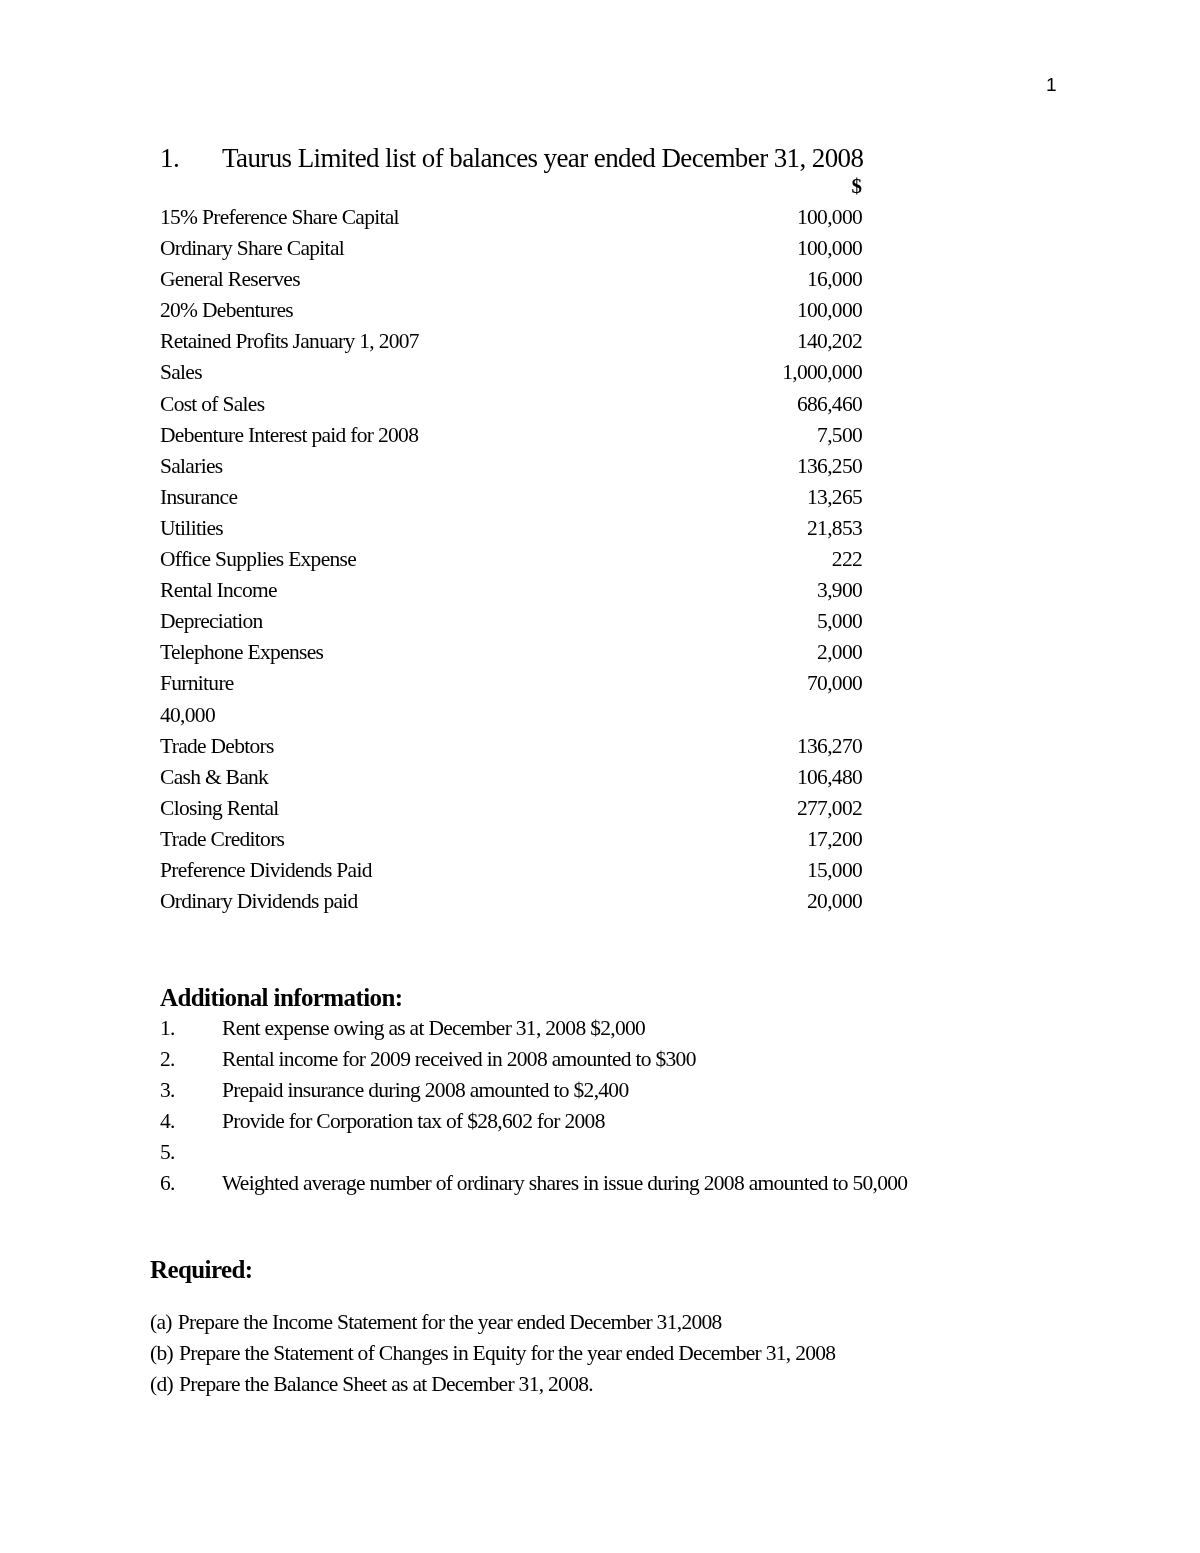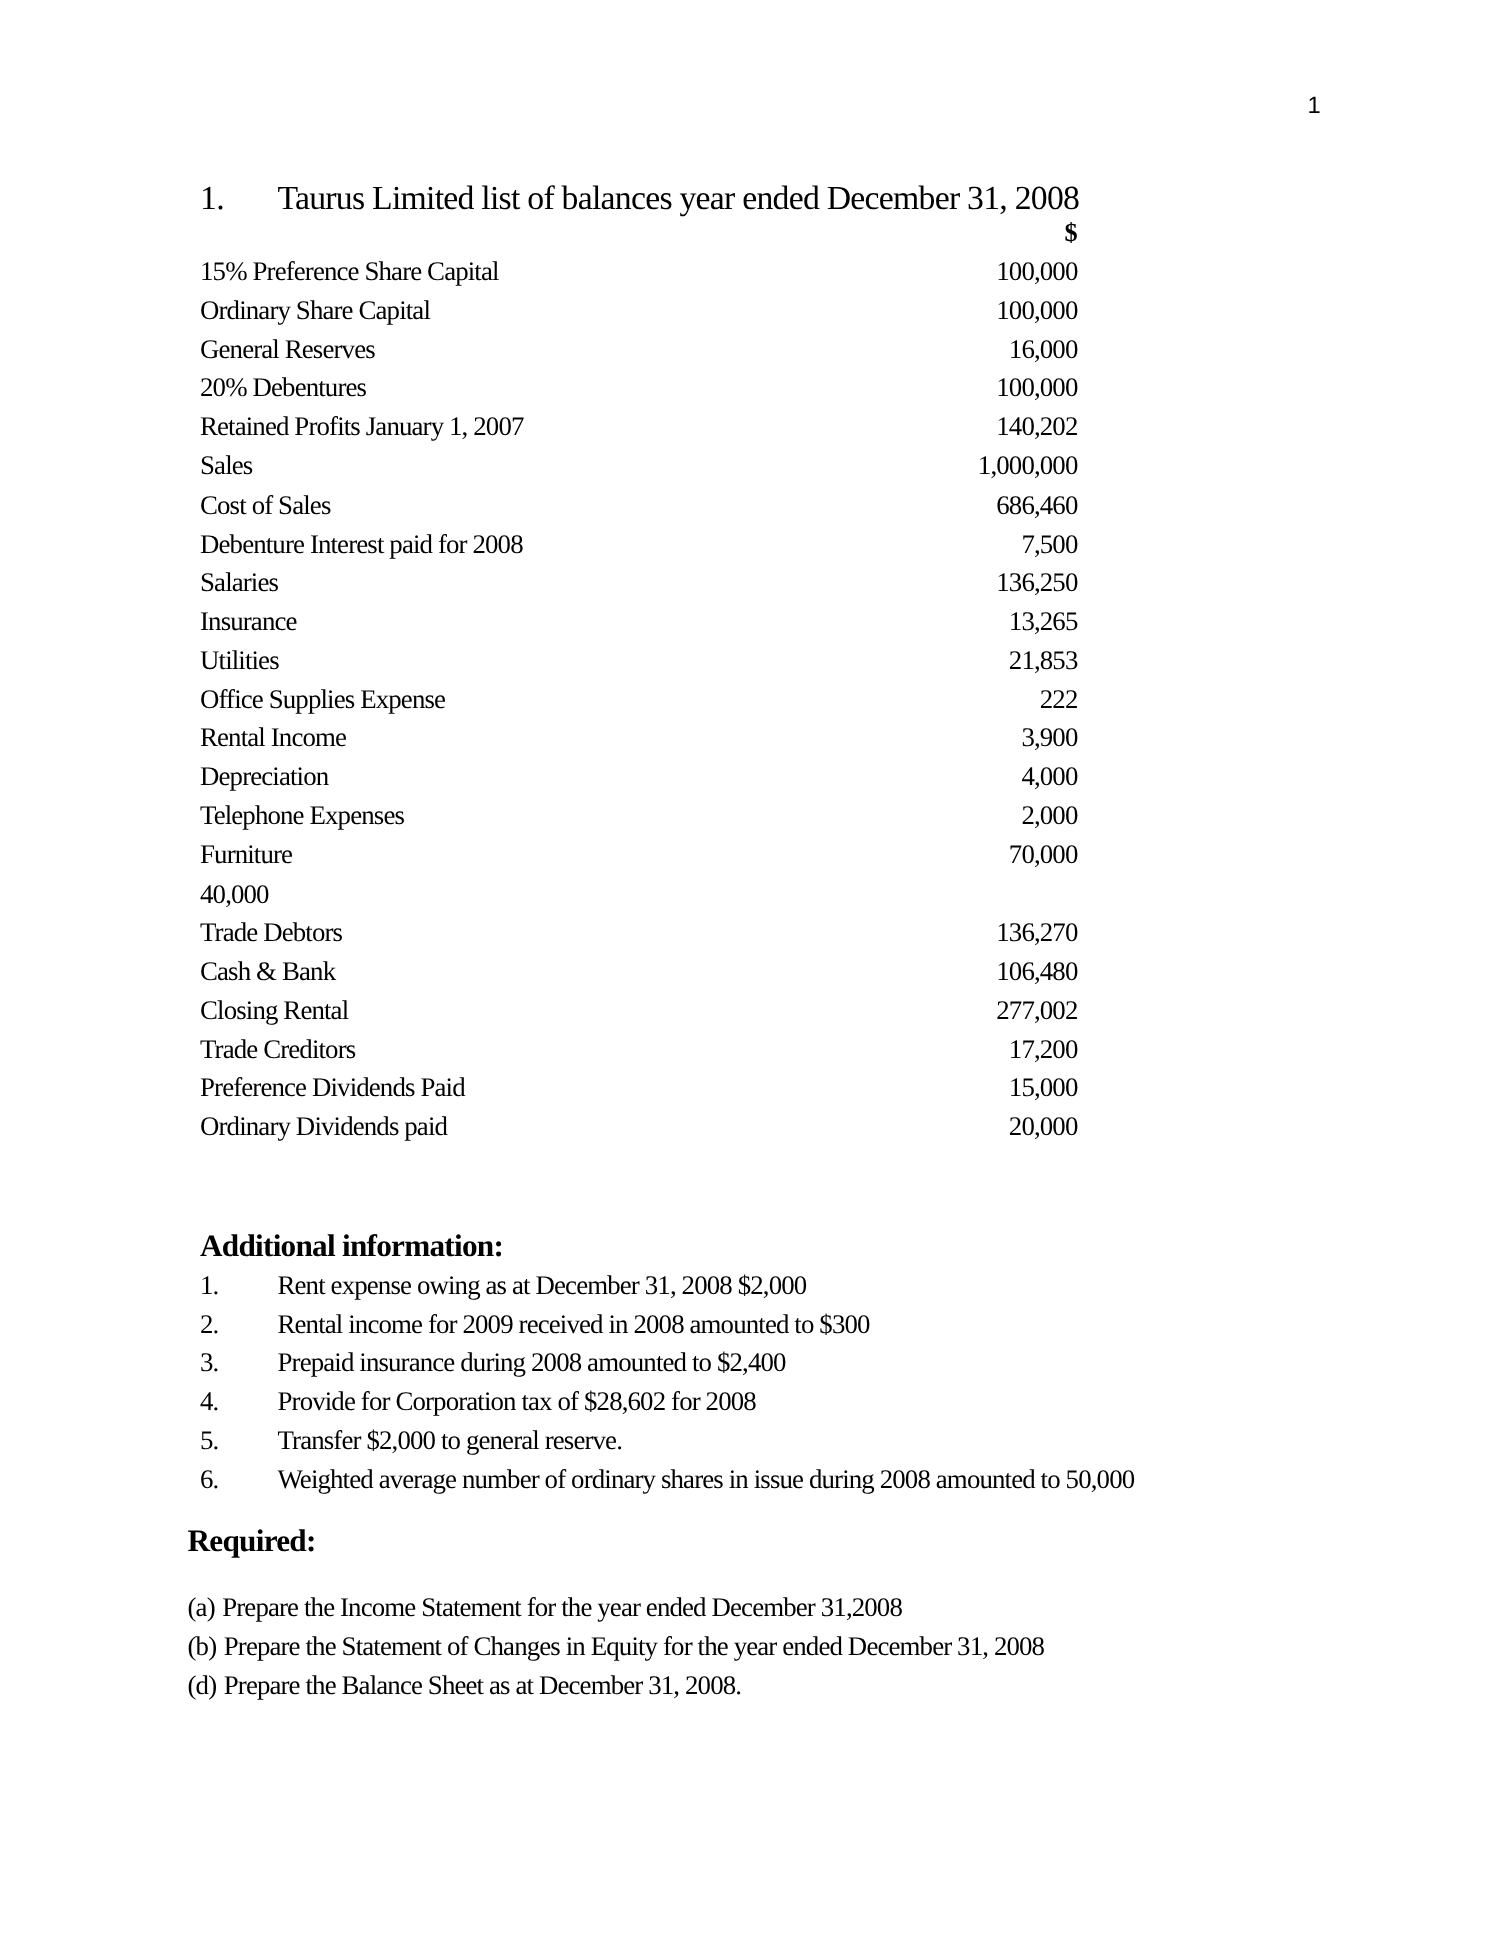--- a/index.html
+++ b/index.html
@@ -89,20 +89,21 @@
     flex: 0 0 62px;
   }
   .required {
     position: absolute;
     top: 1218px;
     left: 150px;
     width: 900px;
   }
   .required .section-heading {
     margin-bottom: 22px;
+    margin-top: 36px;
   }
   .req-item {
     height: 31px;
     line-height: 31px;
     font-size: 21.5px;
     letter-spacing: -0.7px;
     white-space: nowrap;
   }
   .req-item .letter {
     margin-right: 6px;
@@ -167,21 +168,21 @@
   <div class="bal-row">
       <span>Office Supplies Expense</span>
       <span class="bal-value">222</span>
     </div>
   <div class="bal-row">
       <span>Rental Income</span>
       <span class="bal-value">3,900</span>
     </div>
   <div class="bal-row">
       <span>Depreciation</span>
-      <span class="bal-value">4,000</span>
+      <span class="bal-value">5,000</span>
     </div>
   <div class="bal-row">
       <span>Telephone Expenses</span>
       <span class="bal-value">2,000</span>
     </div>
   <div class="bal-row">
       <span>Furniture</span>
       <span class="bal-value">70,000</span>
     </div>
   <div class="bal-row">
@@ -226,21 +227,20 @@
   <div class="info-item">
       <span class="num">3.</span>
       <span>Prepaid insurance during 2008 amounted to $2,400</span>
     </div>
   <div class="info-item">
       <span class="num">4.</span>
       <span>Provide for Corporation tax of $28,602 for 2008</span>
     </div>
   <div class="info-item">
       <span class="num">5.</span>
-      <span>Transfer $2,000 to general reserve.</span>
     </div>
   <div class="info-item">
       <span class="num">6.</span>
       <span>Weighted average number of ordinary shares in issue during 2008 amounted to 50,000</span>
     </div>
 </div>
 
 <div class="required">
   <div class="section-heading">Required:</div>
   <div class="req-item"><span class="letter">(a)</span><span>Prepare the Income Statement for the year ended December 31,2008</span></div>

